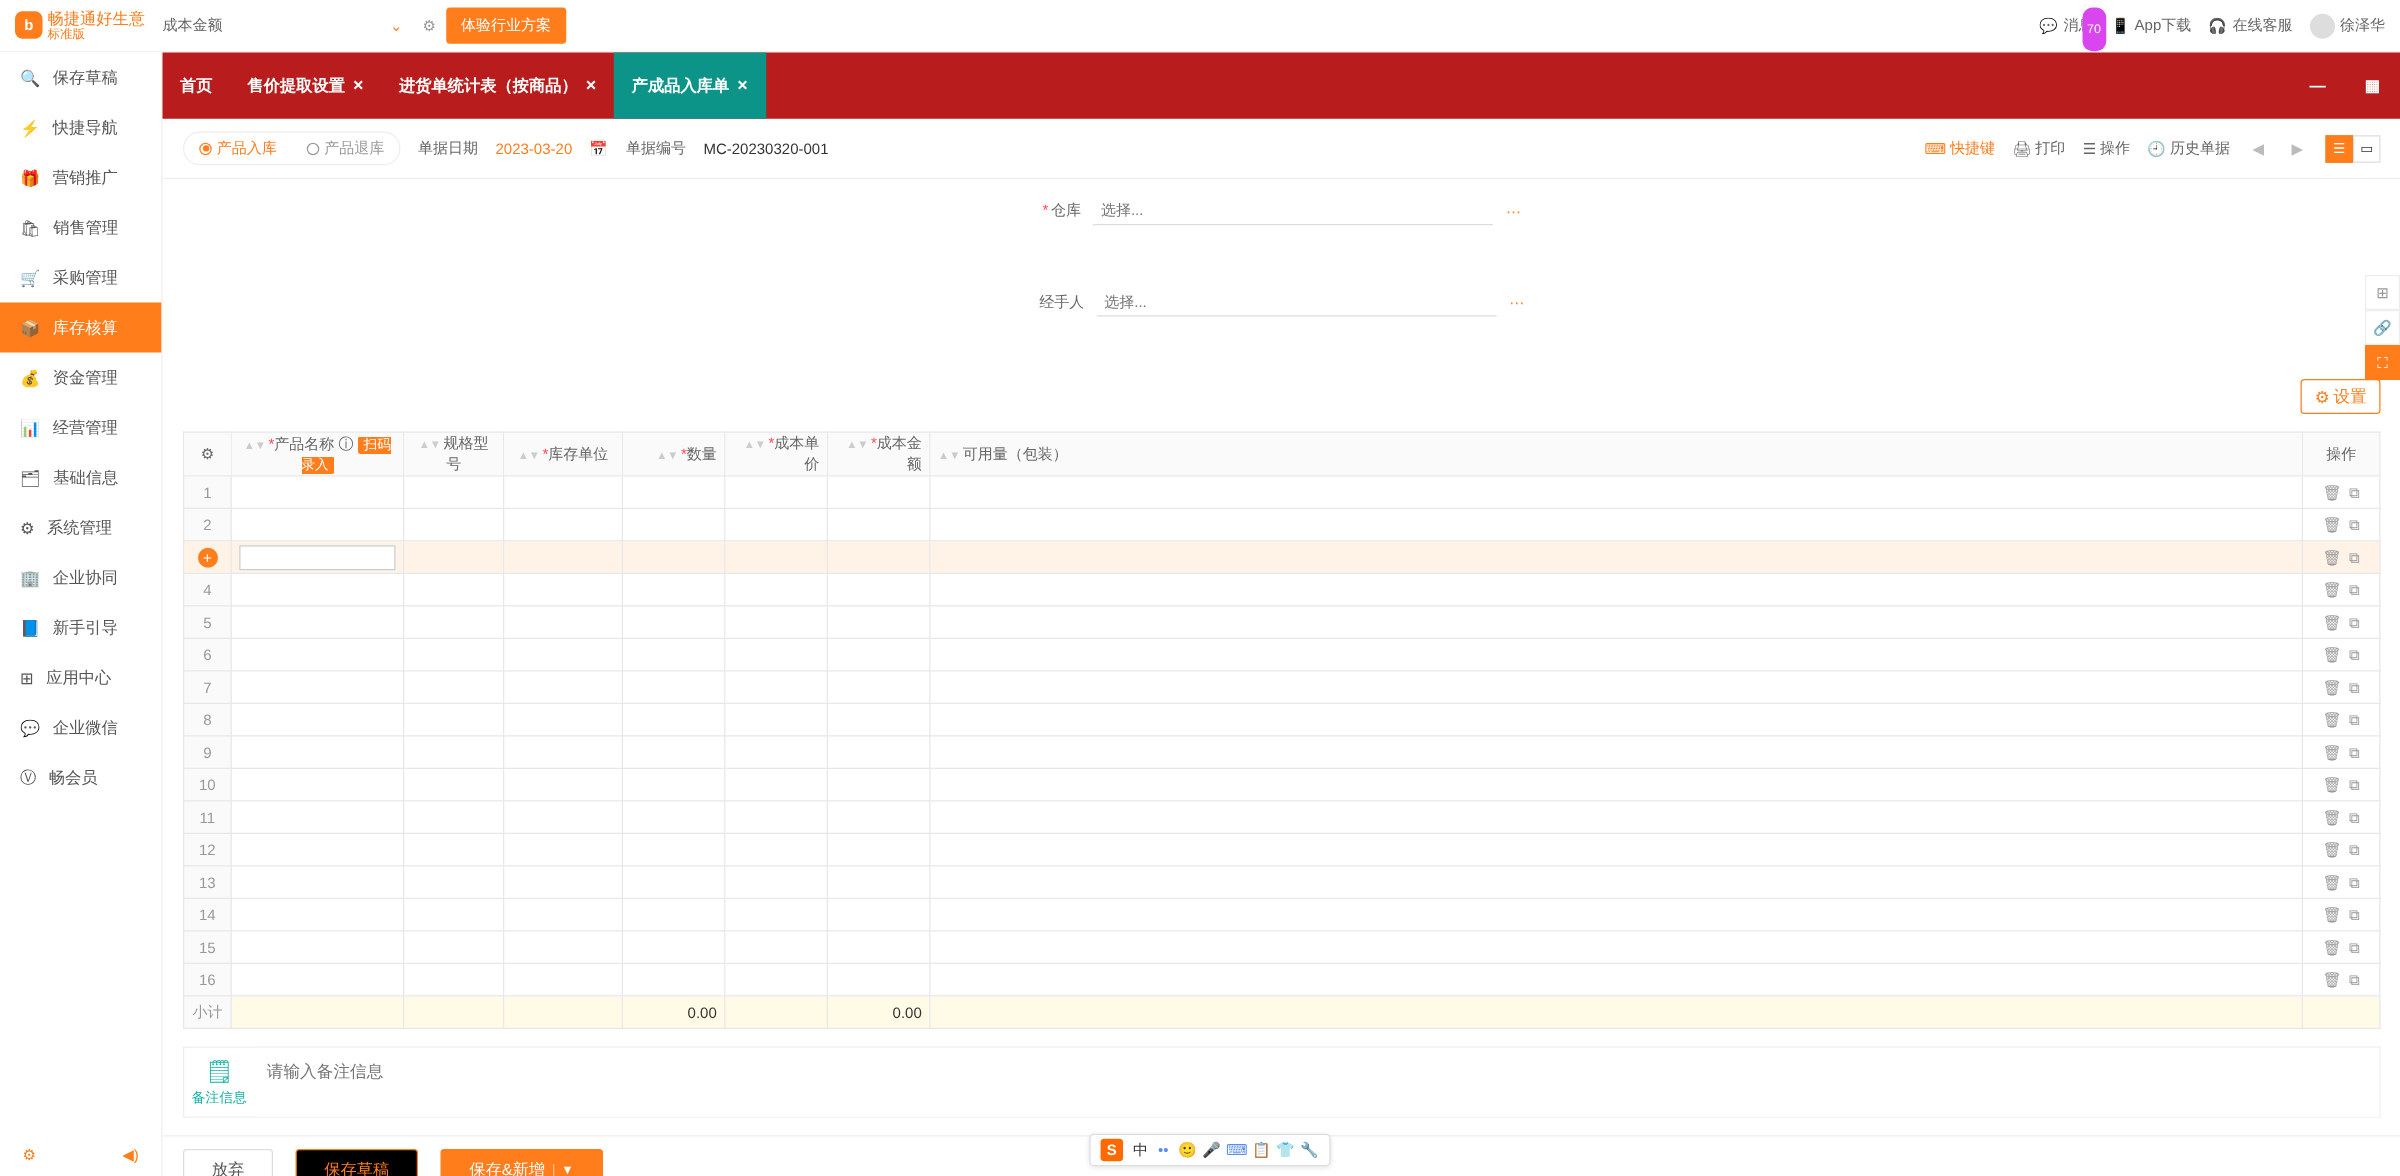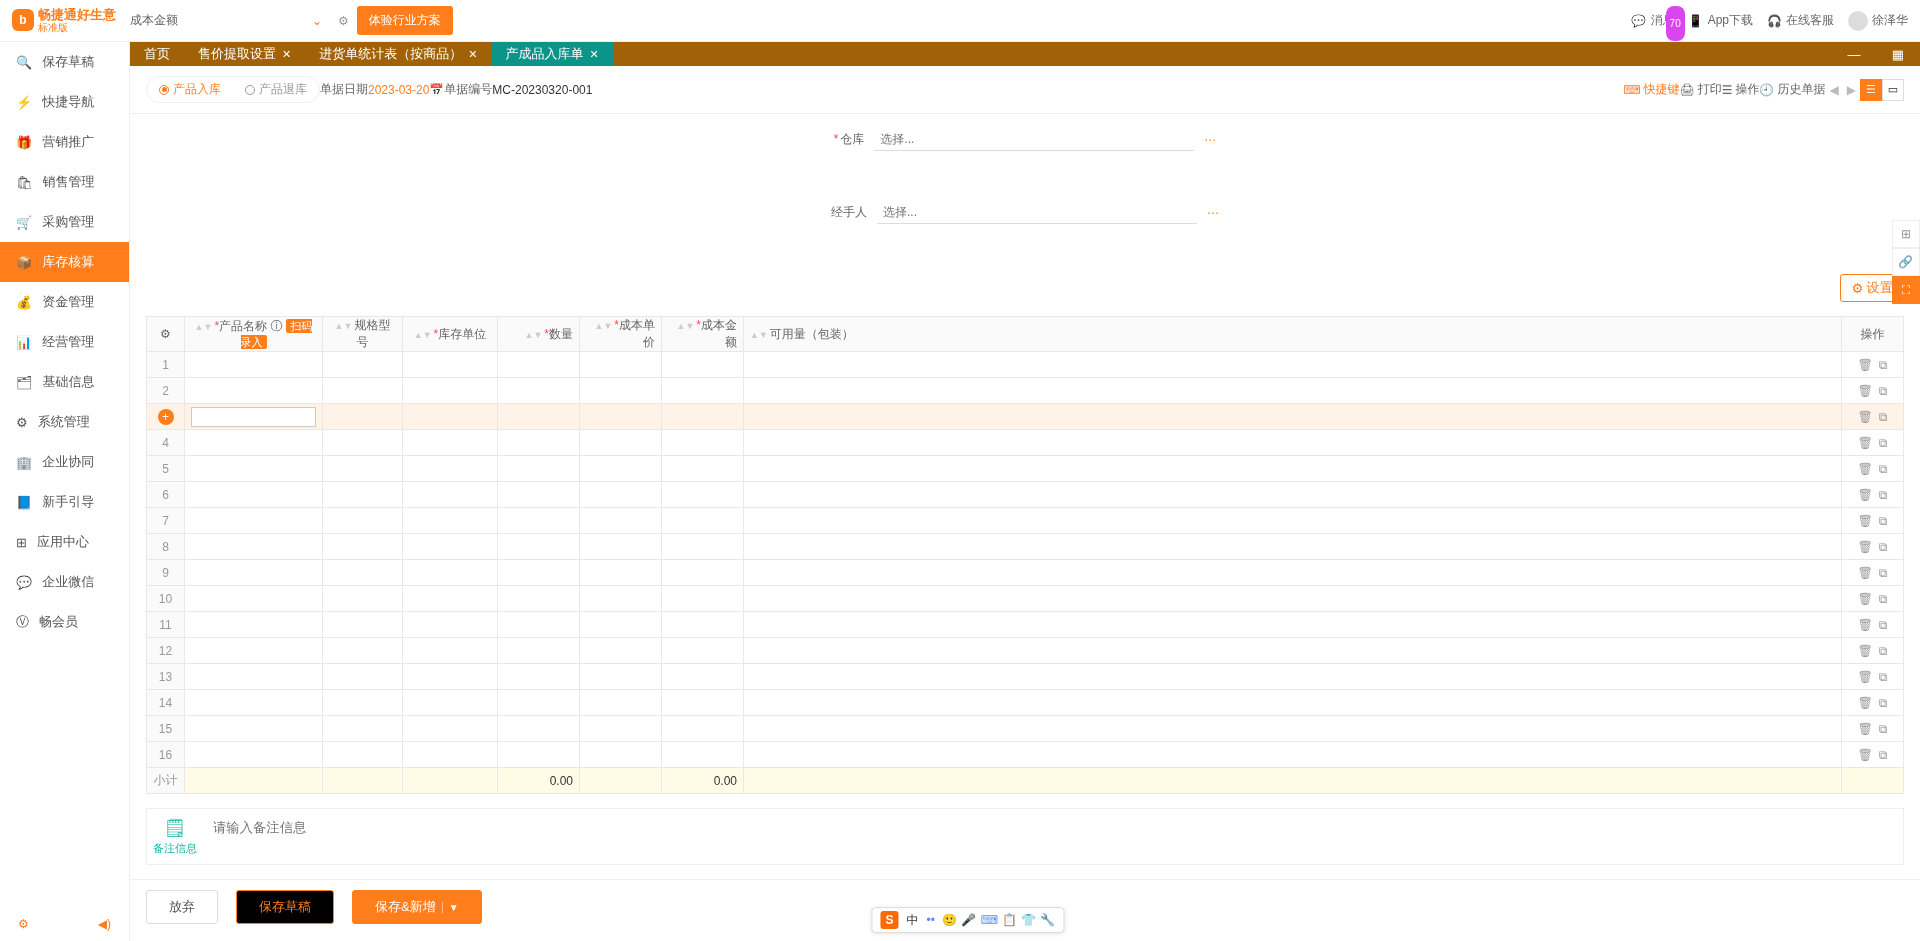--- a/index.html
+++ b/index.html
@@ -3,50 +3,50 @@
 <meta charset="utf-8">
 <style>
 * { margin: 0; padding: 0; box-sizing: border-box; }
 body { font-family: "Microsoft YaHei", Arial, sans-serif; font-size: 12px; color: #333; background: #fff; overflow: hidden; }
 
 
 .topbar { display: flex; align-items: center; height: 42px; border-bottom: 1px solid #eee; padding: 0 12px; }
 .logo-area { display: flex; align-items: center; width: 118px; }
 .logo-icon { width: 22px; height: 22px; background: #ff7d1a; border-radius: 6px; margin-right: 4px; display:flex;align-items:center;justify-content:center;color:#fff;font-weight:bold;}
 .logo-text { display: flex; flex-direction: column; line-height: 1.1; }
-.logo-main { font-size: 13px; color: #ff7d1a; font-weight: bold; }
+.logo-main { font-size: 13px; color: #ff7d1a; font-weight: normal; }
 .logo-sub { font-size: 10px; color: #ff7d1a; }
 .biz-select { display: flex; align-items: center; color: #666; min-width: 200px; justify-content:space-between; padding-right:8px;}
 .biz-select .chev { color:#ff7d1a; }
 .gear-small { color:#999; padding:0 8px; }
 .exp-plan { background: #ff7d1a; color: #fff; border: none; padding: 6px 12px; border-radius: 3px; font-size:12px; cursor:pointer; }
 .topbar-spacer { flex: 1; }
 .top-actions { display: flex; align-items: center; gap: 14px; color: #666; }
 .top-actions .item { display: flex; align-items: center; gap: 4px; cursor: pointer; position: relative; }
 .badge { position: absolute; top: -6px; right: -10px; background: #d946ef; color: #fff; border-radius: 8px; font-size: 10px; padding: 12px 4px; }
 .avatar { width: 20px; height: 20px; background: #ddd; border-radius: 50%; }
 
 
 .layout { display: flex; height: calc(100vh - 42px); }
 .sidebar { width: 130px; background: #fff; border-right: 1px solid #eee; display:flex; flex-direction:column;}
 .side-item { display: flex; align-items: center; gap: 10px; padding: 11px 16px; color: #555; cursor: pointer; font-size:13px;}
 .side-item.active { background: #ff7d1a; color: #fff; }
 .side-footer { margin-top:auto; display:flex; justify-content:space-between; padding:10px 18px; color:#ff7d1a;}
 
 .main { flex: 1; display:flex; flex-direction:column; background:#f5f5f5; min-width:0;}
-.tabs { display: flex; align-items: center; background: #a16207; color: #fff; height: 24px; font-size:13px; }
+.tabs { display: flex; align-items: center; background: #b91c1c; color: #fff; height: 53px; font-size:13px;font-weight:bold; }
 .tab { padding: 0 14px; height: 100%; display: flex; align-items: center; gap: 6px; cursor: pointer; }
 .tab.active { background: #0d9488; }
 .tab .close { font-size: 11px; }
 .tabs-spacer {flex:1;}
 .tabs-ctrl { display:flex; gap:0; }
 .tabs-ctrl .btn { width:28px; display:flex;align-items:center;justify-content:center;cursor:pointer;height:36px;}
 
 .content { flex:1; background:#fff; margin:0; overflow:auto; padding:0;}
-.toolbar { display:flex; align-items:center; padding:10px 16px; border-bottom:1px solid #eee; font-size:12px; }
+.toolbar { display:flex; align-items:center; padding:10px 16px; border-bottom:1px solid #eee; font-size:12px; gap:14px;}
 .radio-group { display:flex; border:1px solid #eee; border-radius:14px; overflow:hidden;}
 .radio-opt { padding:4px 12px; display:flex; align-items:center; gap:4px; color:#999; cursor:pointer;}
 .radio-opt.active { color:#ff7d1a;}
 .radio-dot { width:10px;height:10px;border:1px solid currentColor;border-radius:50%;display:inline-flex;align-items:center;justify-content:center;}
 .radio-opt.active .radio-dot::after{content:"";width:5px;height:5px;background:#ff7d1a;border-radius:50%;}
 .field-label { color:#666; }
 .field-value { color:#333; }
 .required::before { content:"*"; color:#ff4d4f; margin-right:2px;}
 .tool-spacer{flex:1;}
 .tool-link { color:#666; display:flex; align-items:center; gap:3px; cursor:pointer;}

